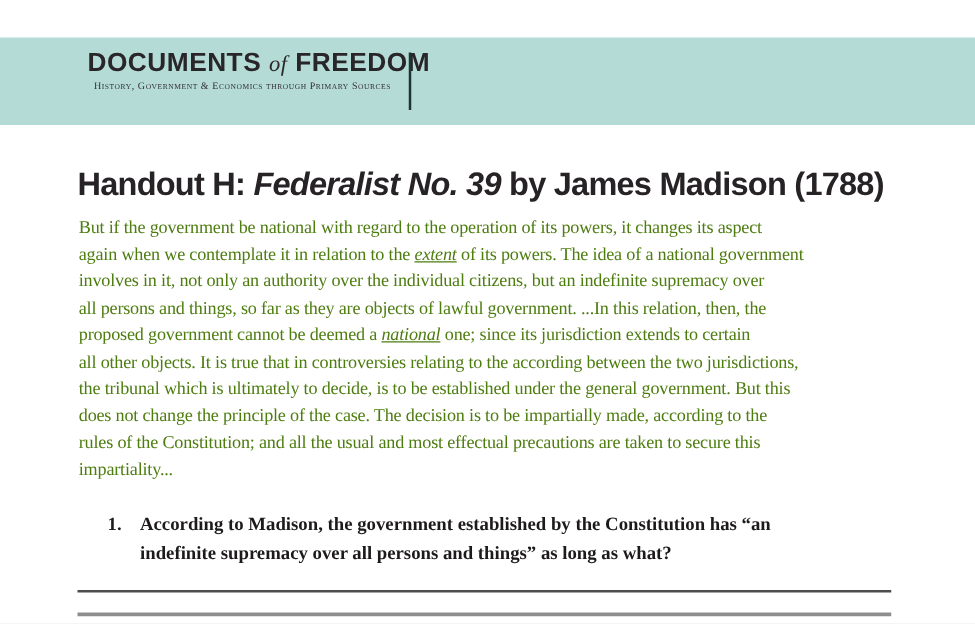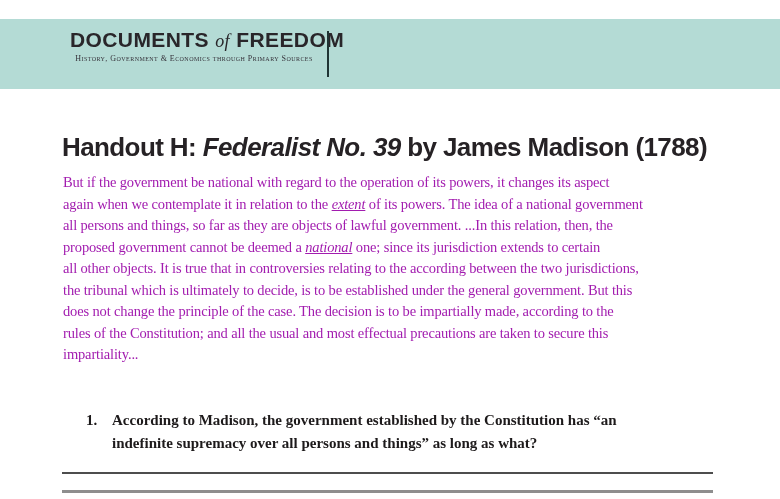--- a/index.html
+++ b/index.html
@@ -9,21 +9,21 @@
     width: 780px;
     height: 499px;
     background: #ffffff;
     overflow: hidden;
     font-family: "Liberation Sans", sans-serif;
   }
 
   
   .banner {
     position: absolute;
-    left: 0; top: 19px;
+    left: 0; top: 30px;
     width: 780px; height: 70px;
     background: #b4dbd5;
   }
   .logo {
     position: absolute;
     left: 70px; top: 9px;
     width: 248px;
     text-align: center;
     color: #29262a;
   }
@@ -81,21 +81,21 @@
 
   
   .excerpt {
     position: absolute;
     left: 63px; top: 172px;
     width: 655px;
     font-family: "Liberation Serif", serif;
     font-size: 14.5px;
     line-height: 21.5px;
     letter-spacing: -0.15px;
-    color: #a21caf;
+    color: #4d7c0f;
   }
   .excerpt .tline { white-space: nowrap; }
   .excerpt em { font-style: italic; text-decoration: underline; }
 
   
   .question {
     position: absolute;
     left: 86px; top: 409px;
     font-family: "Liberation Serif", serif;
     font-weight: 700;
@@ -135,20 +135,21 @@
       <div class="logo-subtitle">History, Government &amp; Economics through Primary Sources</div>
     </div>
     <div class="banner-divider"></div>
   </div>
 
   <h1 class="page-title"><span>Handout H: </span><em>Federalist No. 39</em><span> by James Madison (1788)</span></h1>
 
   <div class="excerpt">
       <div class="tline"><span>But if the government be national with regard to the operation of its powers, it changes its aspect</span></div>
       <div class="tline"><span>again when we contemplate it in relation to the </span><em>extent</em><span> of its powers. The idea of a national government</span></div>
+      <div class="tline"><span>involves in it, not only an authority over the individual citizens, but an indefinite supremacy over</span></div>
       <div class="tline"><span>all persons and things, so far as they are objects of lawful government. ...In this relation, then, the</span></div>
       <div class="tline"><span>proposed government cannot be deemed a </span><em>national</em><span> one; since its jurisdiction extends to certain</span></div>
       <div class="tline"><span>all other objects. It is true that in controversies relating to the according between the two jurisdictions,</span></div>
       <div class="tline"><span>the tribunal which is ultimately to decide, is to be established under the general government. But this</span></div>
       <div class="tline"><span>does not change the principle of the case. The decision is to be impartially made, according to the</span></div>
       <div class="tline"><span>rules of the Constitution; and all the usual and most effectual precautions are taken to secure this</span></div>
       <div class="tline"><span>impartiality...</span></div>
     </div>
 
   <div class="question">

